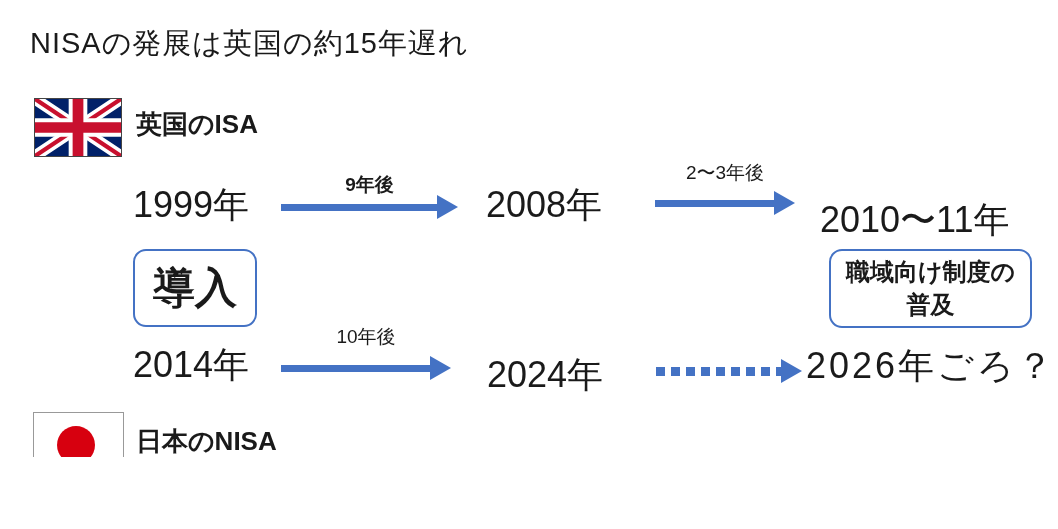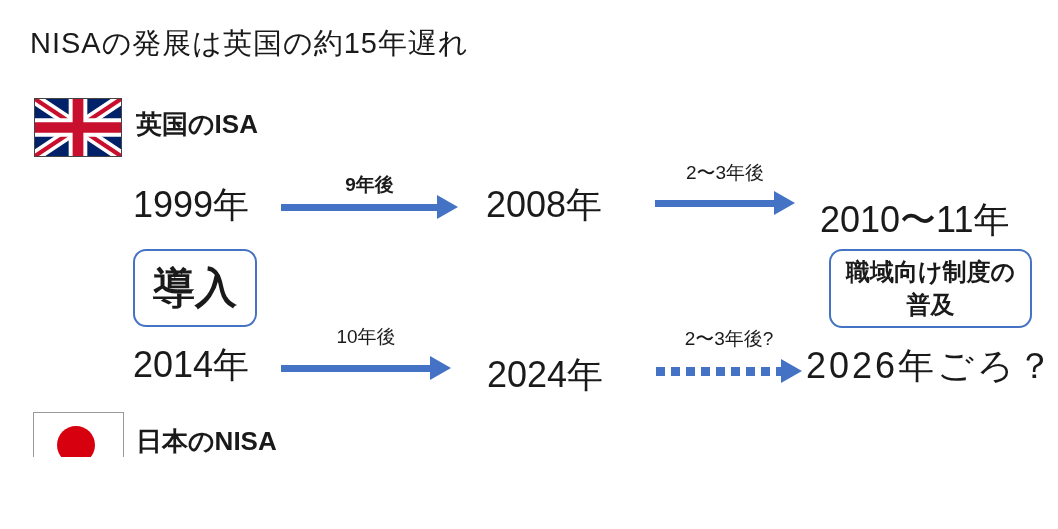--- a/index.html
+++ b/index.html
@@ -156,21 +156,20 @@
     <span>普及</span>
   </div>
 
   <div class="year y2014">2014年</div>
   <div class="arrow-label al3">10年後</div>
   <div class="arrow a3">
     <div class="shaft"></div>
     <div class="head"></div>
   </div>
   <div class="year y2024">2024年</div>
-  <div class="arrow-label al4">2〜3年後?</div>
   <div class="arrow dotted a4">
     <div class="shaft"></div>
     <div class="head"></div>
   </div>
   <div class="year y2026">2026年ごろ？</div>
 
   <div class="jp-flag">
     <div class="jp-circle"></div>
   </div>
   <div class="track-label jp-label">日本のNISA</div>

